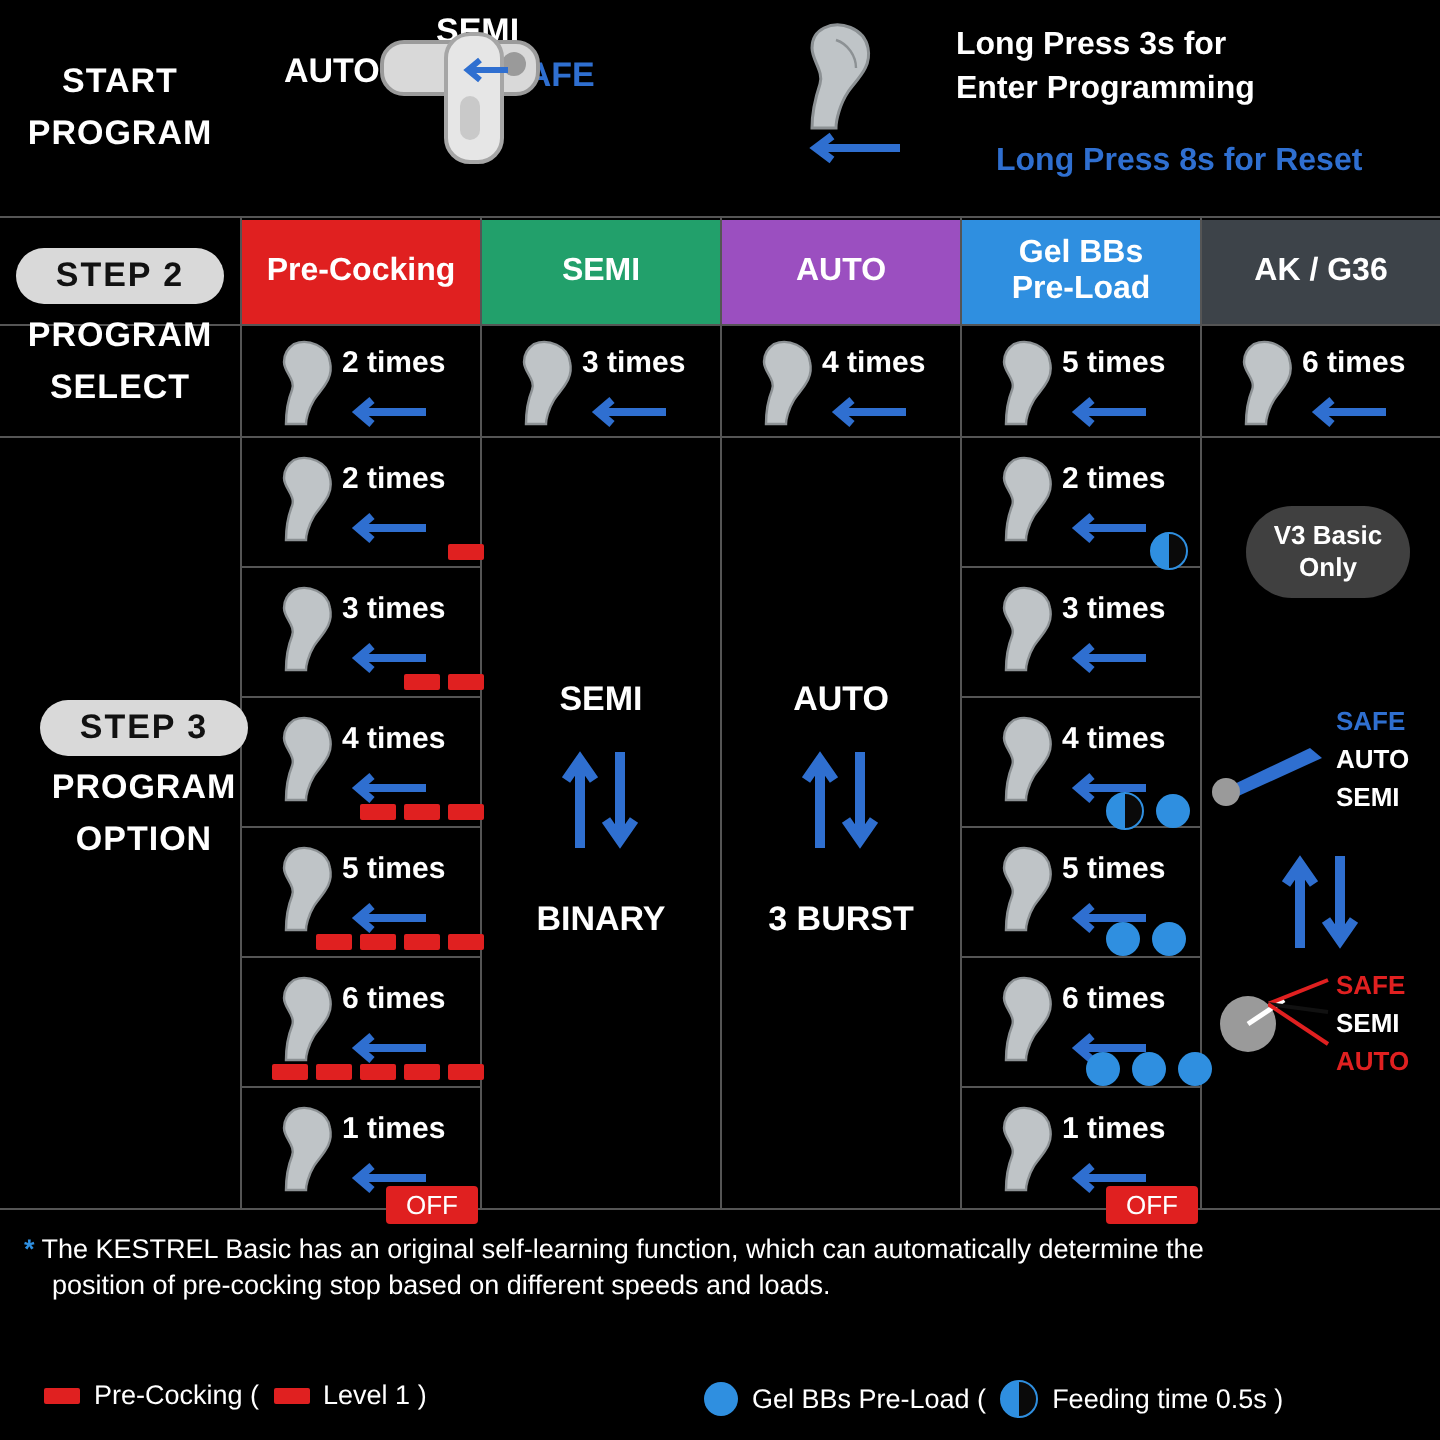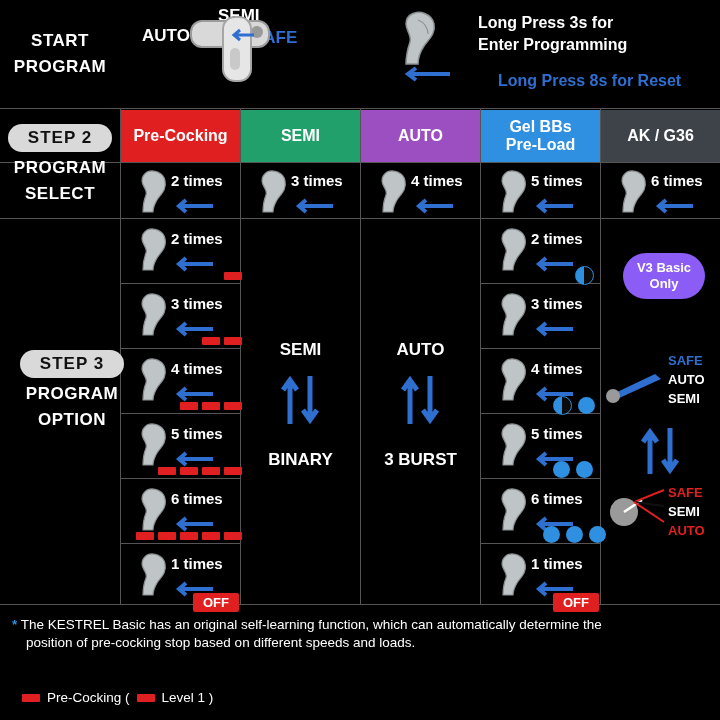--- a/index.html
+++ b/index.html
@@ -54,30 +54,30 @@
   
   .hcell{position:absolute;top:110px;height:52px;display:flex;align-items:center;justify-content:center;
          font-size:16px;font-weight:bold;text-align:center;line-height:1.15;color:#fff;}
 
   
   .times{position:absolute;display:flex;flex-direction:column;align-items:flex-start;}
 
   
   .barrow{position:absolute;display:flex;gap:4px;}
   .bar{width:18px;height:8px;background:#e02020;border-radius:1px;}
-  .offtag{background:#e02020;color:#fff;font-size:13px;font-weight:bold;padding:2px 10px;border-radius:2px;}
+  .offtag{background:#e02020;color:#fff;font-size:13px;font-weight:normal;padding:2px 10px;border-radius:2px;}
 
   .dot{width:17px;height:17px;border-radius:50%;background:#2f8fe0;display:inline-block;}
   .dot.half{background:linear-gradient(90deg,#2f8fe0 50%,#0a0a0a 50%);border:1px solid #2f8fe0;}
   .dotrow{position:absolute;display:flex;gap:6px;align-items:center;}
 
   .centertxt{position:absolute;text-align:center;font-size:17px;font-weight:bold;color:#fff;}
 
   
-  .v3pill{position:absolute;left:623px;top:253px;width:82px;height:46px;background:#8b5cf6;border-radius:23px;
+  .v3pill{position:absolute;left:623px;top:253px;width:82px;height:46px;background:#404040;border-radius:23px;
           display:flex;align-items:center;justify-content:center;text-align:center;font-size:13px;font-weight:bold;line-height:1.2;}
 
   .sidelabels{position:absolute;font-size:13px;font-weight:bold;line-height:1.45;}
   .sidelabels .safe{color:#2f6fd0;}
   .sidelabels .white{color:#fff;}
 
   
   .notes{position:absolute;left:0;top:606px;width:720px;height:114px;color:#fff;}
   .note{position:absolute;font-size:13.5px;line-height:1.3;}
   .note .star{color:#2f8fe0;font-weight:bold;}
@@ -405,15 +405,21 @@
       <span>The KESTREL Basic has an original self-learning function, which can automatically determine the</span>
       <div style="margin-left:14px;">position of pre-cocking stop based on different speeds and loads.</div>
     </div>
 
     <div class="legend" style="left:22px;">
       <span class="bar"></span>
       <span>Pre-Cocking (</span>
       <span class="bar"></span>
       <span>Level 1 )</span>
     </div>
+    <div class="legend" style="left:352px;">
+      <span class="dot"></span>
+      <span>Gel BBs Pre-Load (</span>
+      <span class="dot half"></span>
+      <span>Feeding time 0.5s )</span>
+    </div>
   </div>
 
 </div>
 
 </body></html>

